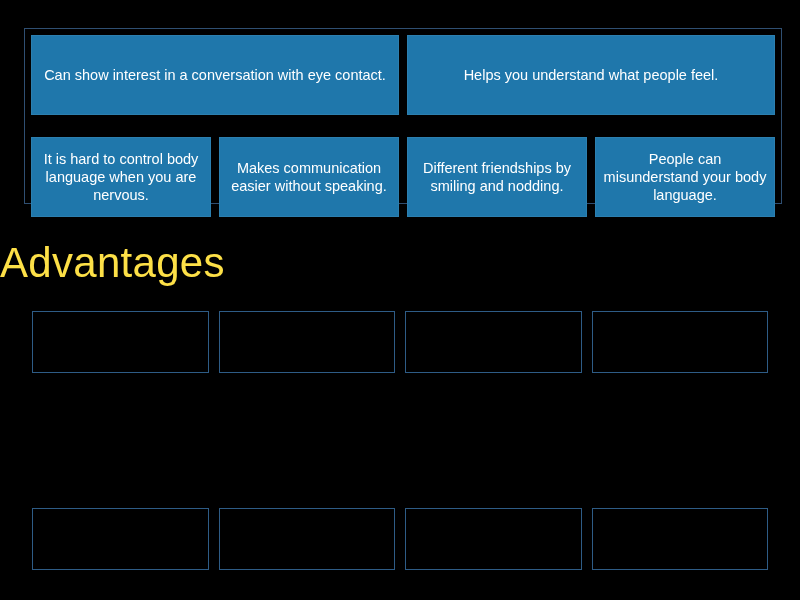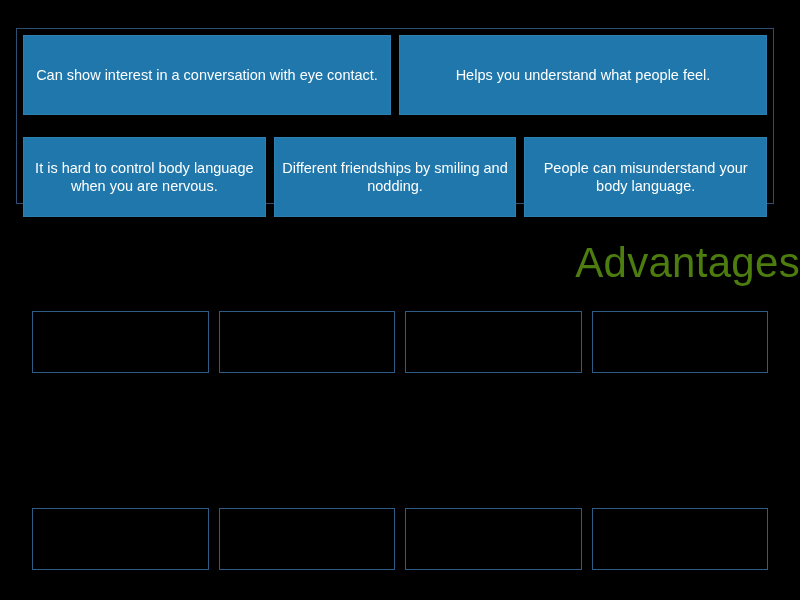--- a/index.html
+++ b/index.html
@@ -15,21 +15,21 @@
   #stage {
     position: relative;
     width: 800px;
     height: 600px;
     background: #000000;
   }
 
   
   .tile-bank {
     position: absolute;
-    left: 16px;
+    left: 24px;
     top: 28px;
     width: 758px;
     height: 176px;
     border: 1px solid #2f4f72;
     background: #000000;
     padding: 6px;
   }
 
   .tile-row {
     display: flex;
@@ -55,22 +55,22 @@
     cursor: grab;
     user-select: none;
     box-shadow: inset 0 0 0 1px rgba(255,255,255,0.06);
   }
 
   
   .category-heading {
     position: absolute;
     left: 0;
     width: 800px;
-    text-align: right;
-    color: #4d7c0f;
+    text-align: left;
+    color: #fde047;
     font-size: 42px;
     font-weight: 400;
     line-height: 1;
     letter-spacing: 0.3px;
   }
 
   #heading-advantages { top: 242px; }
   #heading-disadvantages { top: 420px; }
 
   
@@ -99,20 +99,21 @@
 
   <div class="tile-bank">
 
     <div class="tile-row">
       <div class="tile">Can show interest in a conversation with eye contact.</div>
       <div class="tile">Helps you understand what people feel.</div>
     </div>
 
     <div class="tile-row">
       <div class="tile">It is hard to control body language when you are nervous.</div>
+      <div class="tile">Makes communication easier without speaking.</div>
       <div class="tile">Different friendships by smiling and nodding.</div>
       <div class="tile">People can misunderstand your body language.</div>
     </div>
 
   </div>
 
   <div class="category-heading" id="heading-advantages">Advantages</div>
 
   <div class="dropzone-row" id="dropzones-advantages">
     <div class="dropzone"></div>

